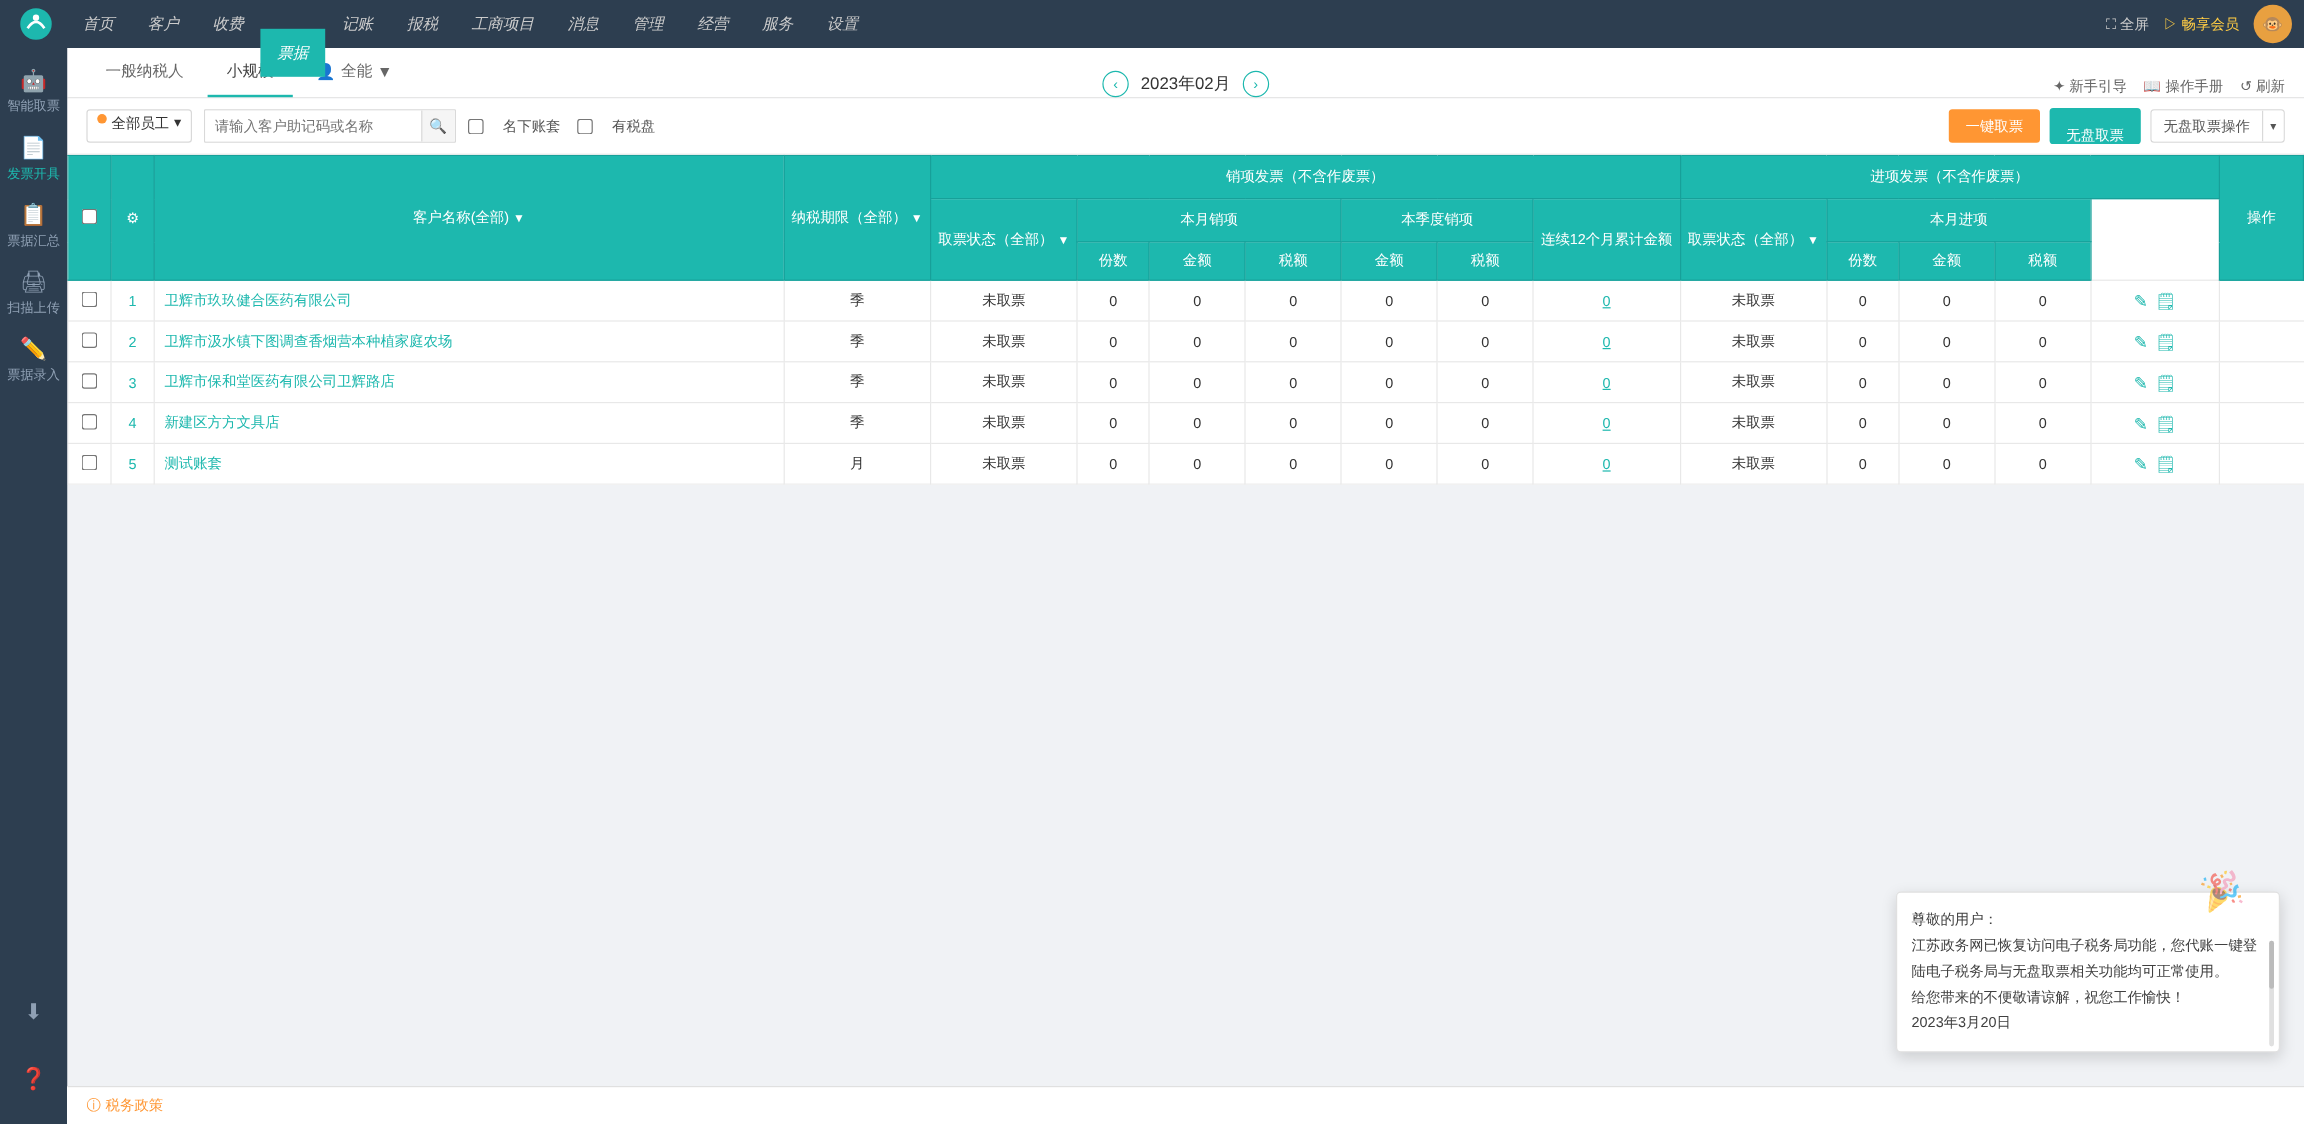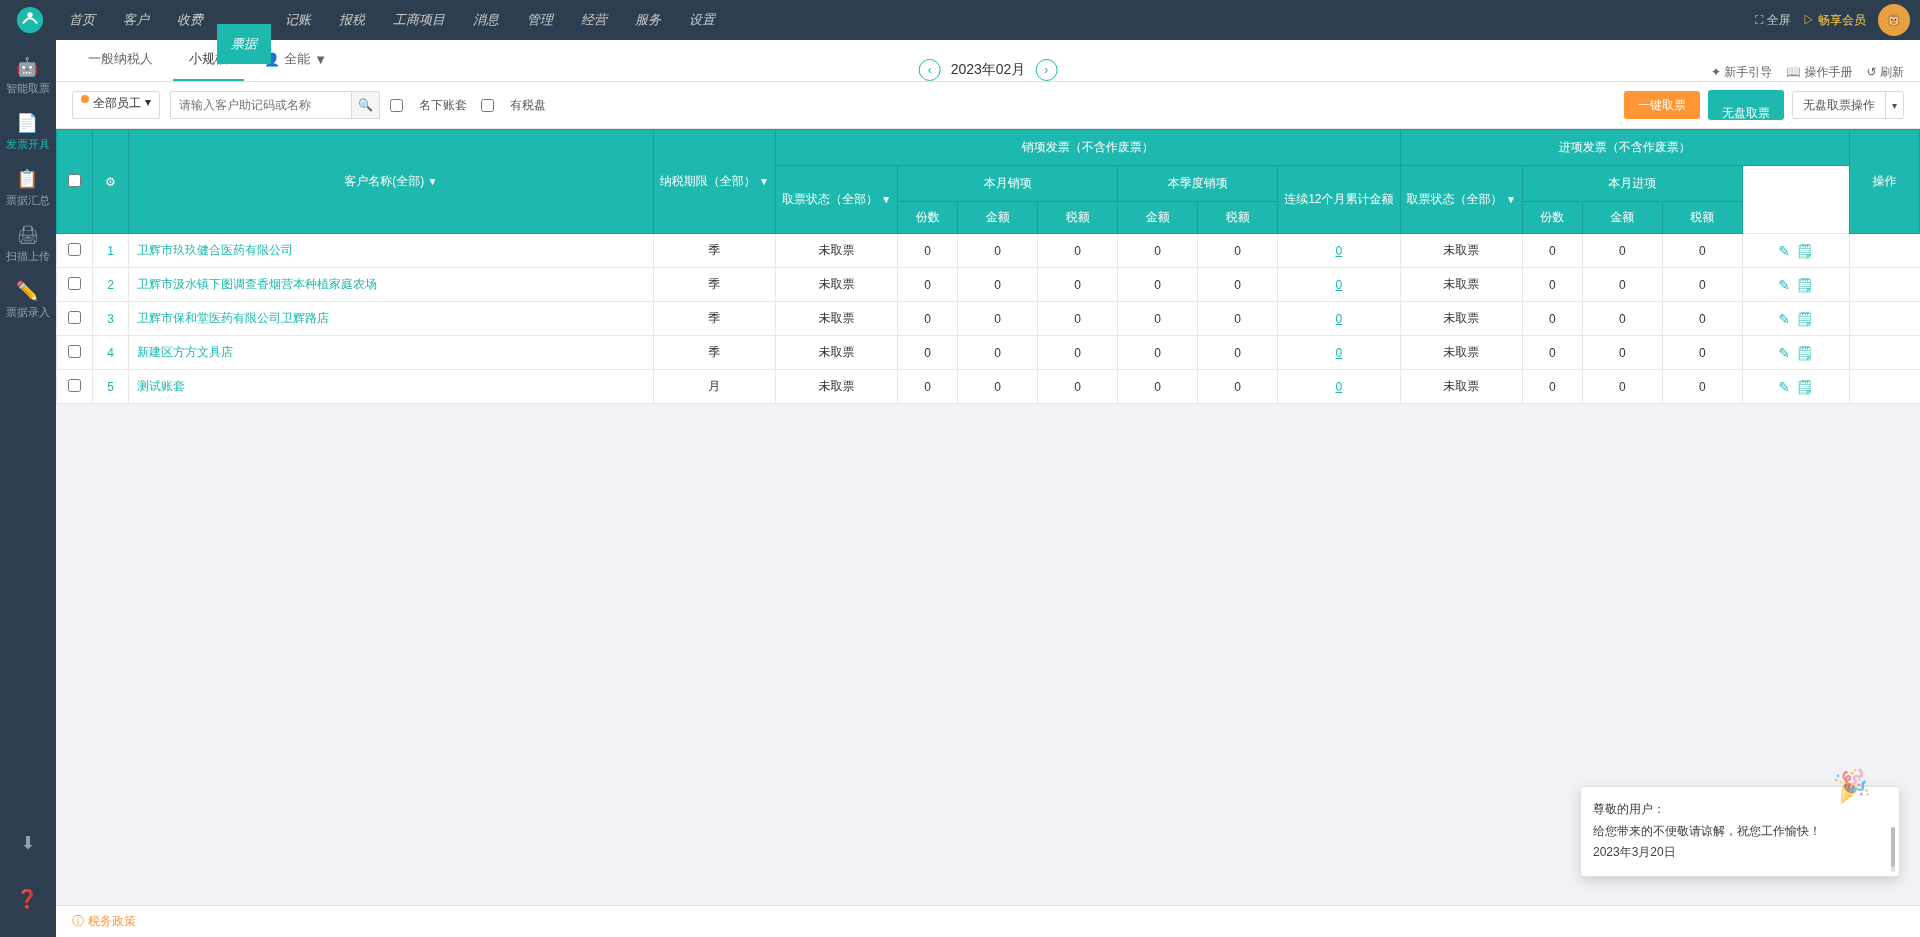--- a/index.html
+++ b/index.html
@@ -630,20 +630,21 @@
     <a>税务政策</a>
   </div>
 
 </div>
 
 <div class="notification-popup">
 
   <div style="position:absolute;top:-18px;right:30px;font-size:28px;transform:rotate(-15deg);opacity:0.6;">🎉</div>
   <div class="notif-body">
     <div>尊敬的用户：</div>
+    <div>江苏政务网已恢复访问电子税务局功能，您代账一键登陆电子税务局与无盘取票相关功能均可正常使用。</div>
     <div>给您带来的不便敬请谅解，祝您工作愉快！</div>
     <div>2023年3月20日</div>
   </div>
 
   <div style="position:absolute;right:4px;top:40px;bottom:4px;width:4px;background:#e0e0e0;border-radius:2px;">
     <div style="width:4px;height:40px;background:#bbb;border-radius:2px;position:absolute;top:0;"></div>
   </div>
 </div>
 
 </body></html>

